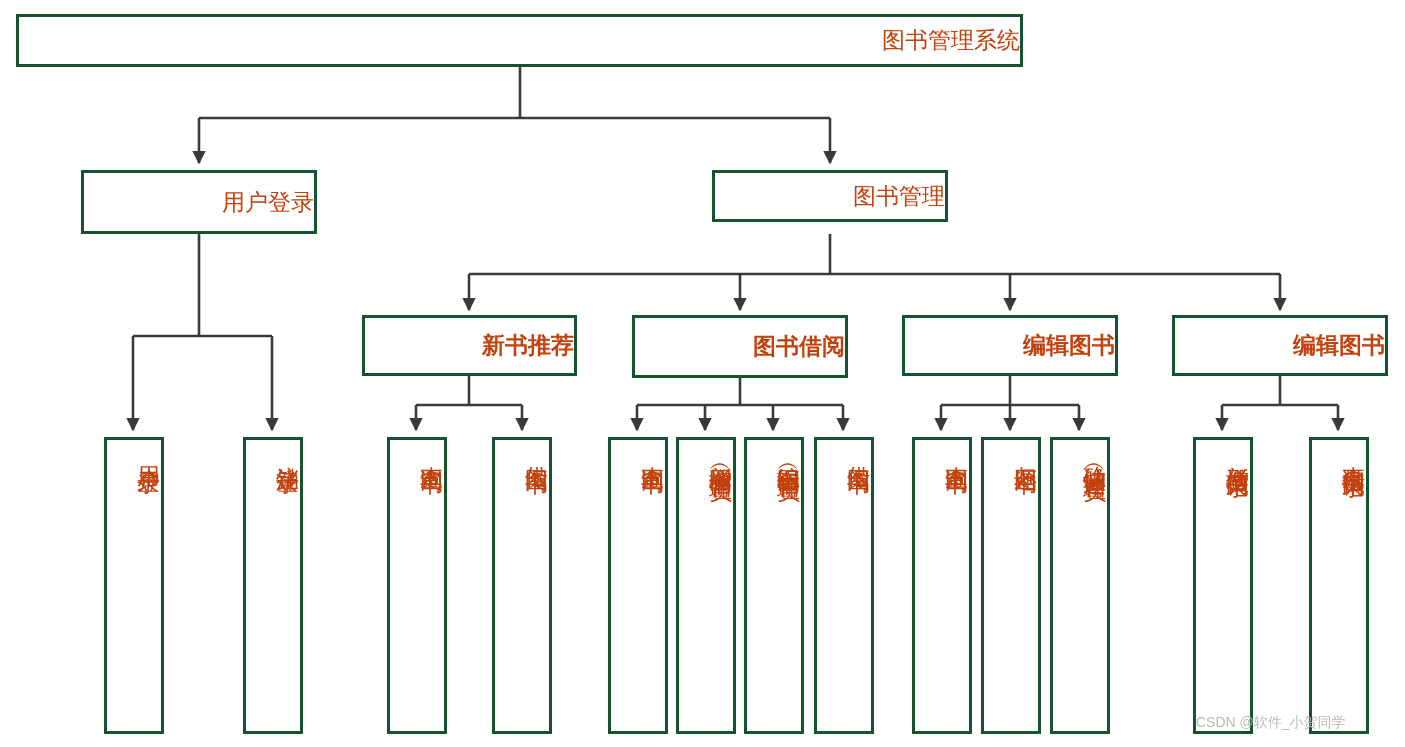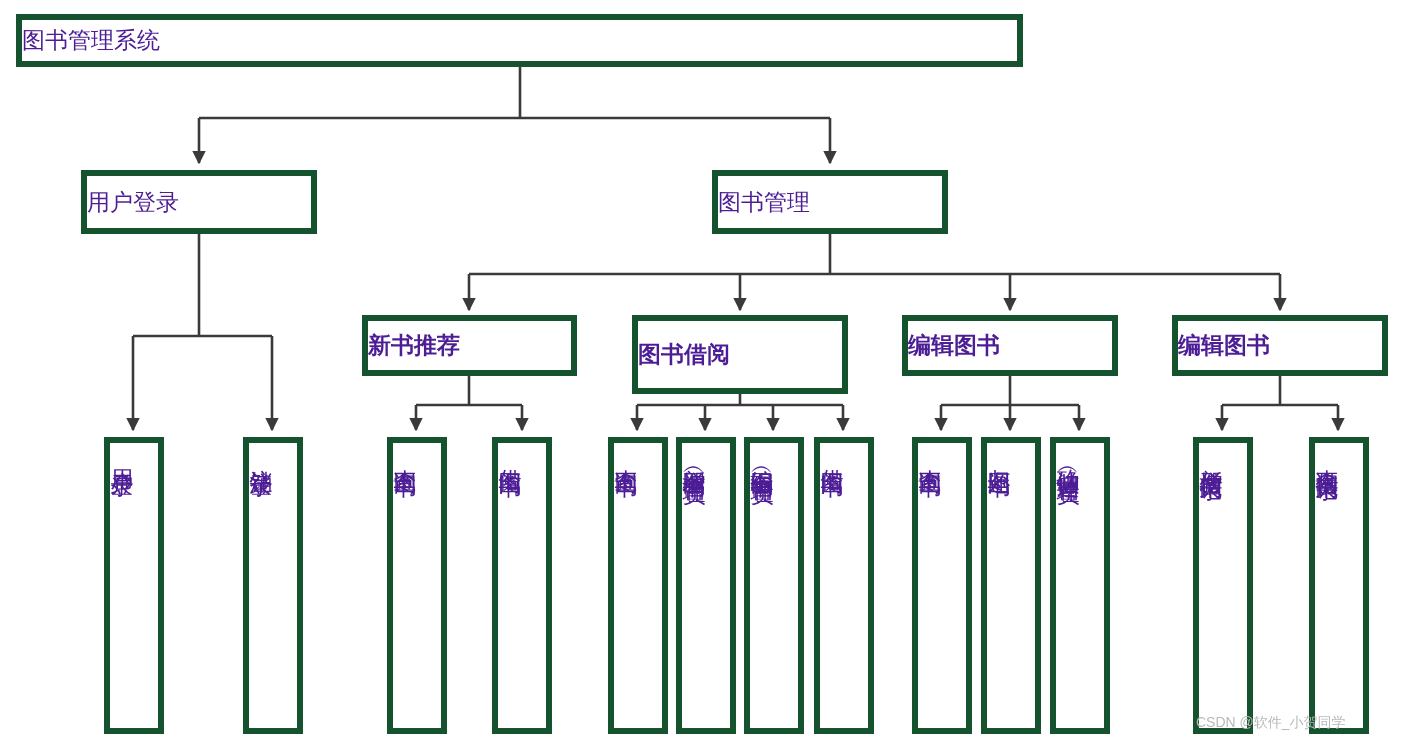--- a/index.html
+++ b/index.html
@@ -23,25 +23,25 @@
     left: 0;
     top: 0;
     width: 1405px;
     height: 747px;
     pointer-events: none;
   }
   .node {
     position: absolute;
     box-sizing: border-box;
     background: #ffffff;
-    border: 6px solid #14532d;
+    border: 3px solid #14532d;
     display: flex;
     align-items: center;
-    justify-content: flex-start;
-    color: #4c1d95;
+    justify-content: flex-end;
+    color: #c2410c;
     z-index: 2;
   }
   .node.root      { font-size: 23px; }
   .node.level1    { font-size: 23px; }
   .node.level2    { font-size: 23px; font-weight: bold; }
   .node.leaf {
     font-size: 23px;
     align-items: flex-start;
     padding-top: 8px;
     line-height: 1.06;
@@ -121,28 +121,28 @@
     </g>
   </svg>
 
   <div class="node root" style="left:16px; top:14px; width:1007px; height:53px;">
     <span class="hlabel">图书管理系统</span>
   </div>
 
   <div class="node level1" style="left:81px; top:170px; width:236px; height:64px;">
     <span class="hlabel">用户登录</span>
   </div>
-  <div class="node level1" style="left:712px; top:170px; width:236px; height:64px;">
+  <div class="node level1" style="left:712px; top:170px; width:236px; height:52px;">
     <span class="hlabel">图书管理</span>
   </div>
 
   <div class="node level2" style="left:362px; top:315px; width:215px; height:61px;">
     <span class="hlabel">新书推荐</span>
   </div>
-  <div class="node level2" style="left:632px; top:315px; width:216px; height:79px;">
+  <div class="node level2" style="left:632px; top:315px; width:216px; height:63px;">
     <span class="hlabel">图书借阅</span>
   </div>
   <div class="node level2" style="left:902px; top:315px; width:216px; height:61px;">
     <span class="hlabel">编辑图书</span>
   </div>
   <div class="node level2" style="left:1172px; top:315px; width:216px; height:61px;">
     <span class="hlabel">编辑图书</span>
   </div>
 
   <div class="node leaf" style="left:104px; top:437px; width:60px; height:297px;">

